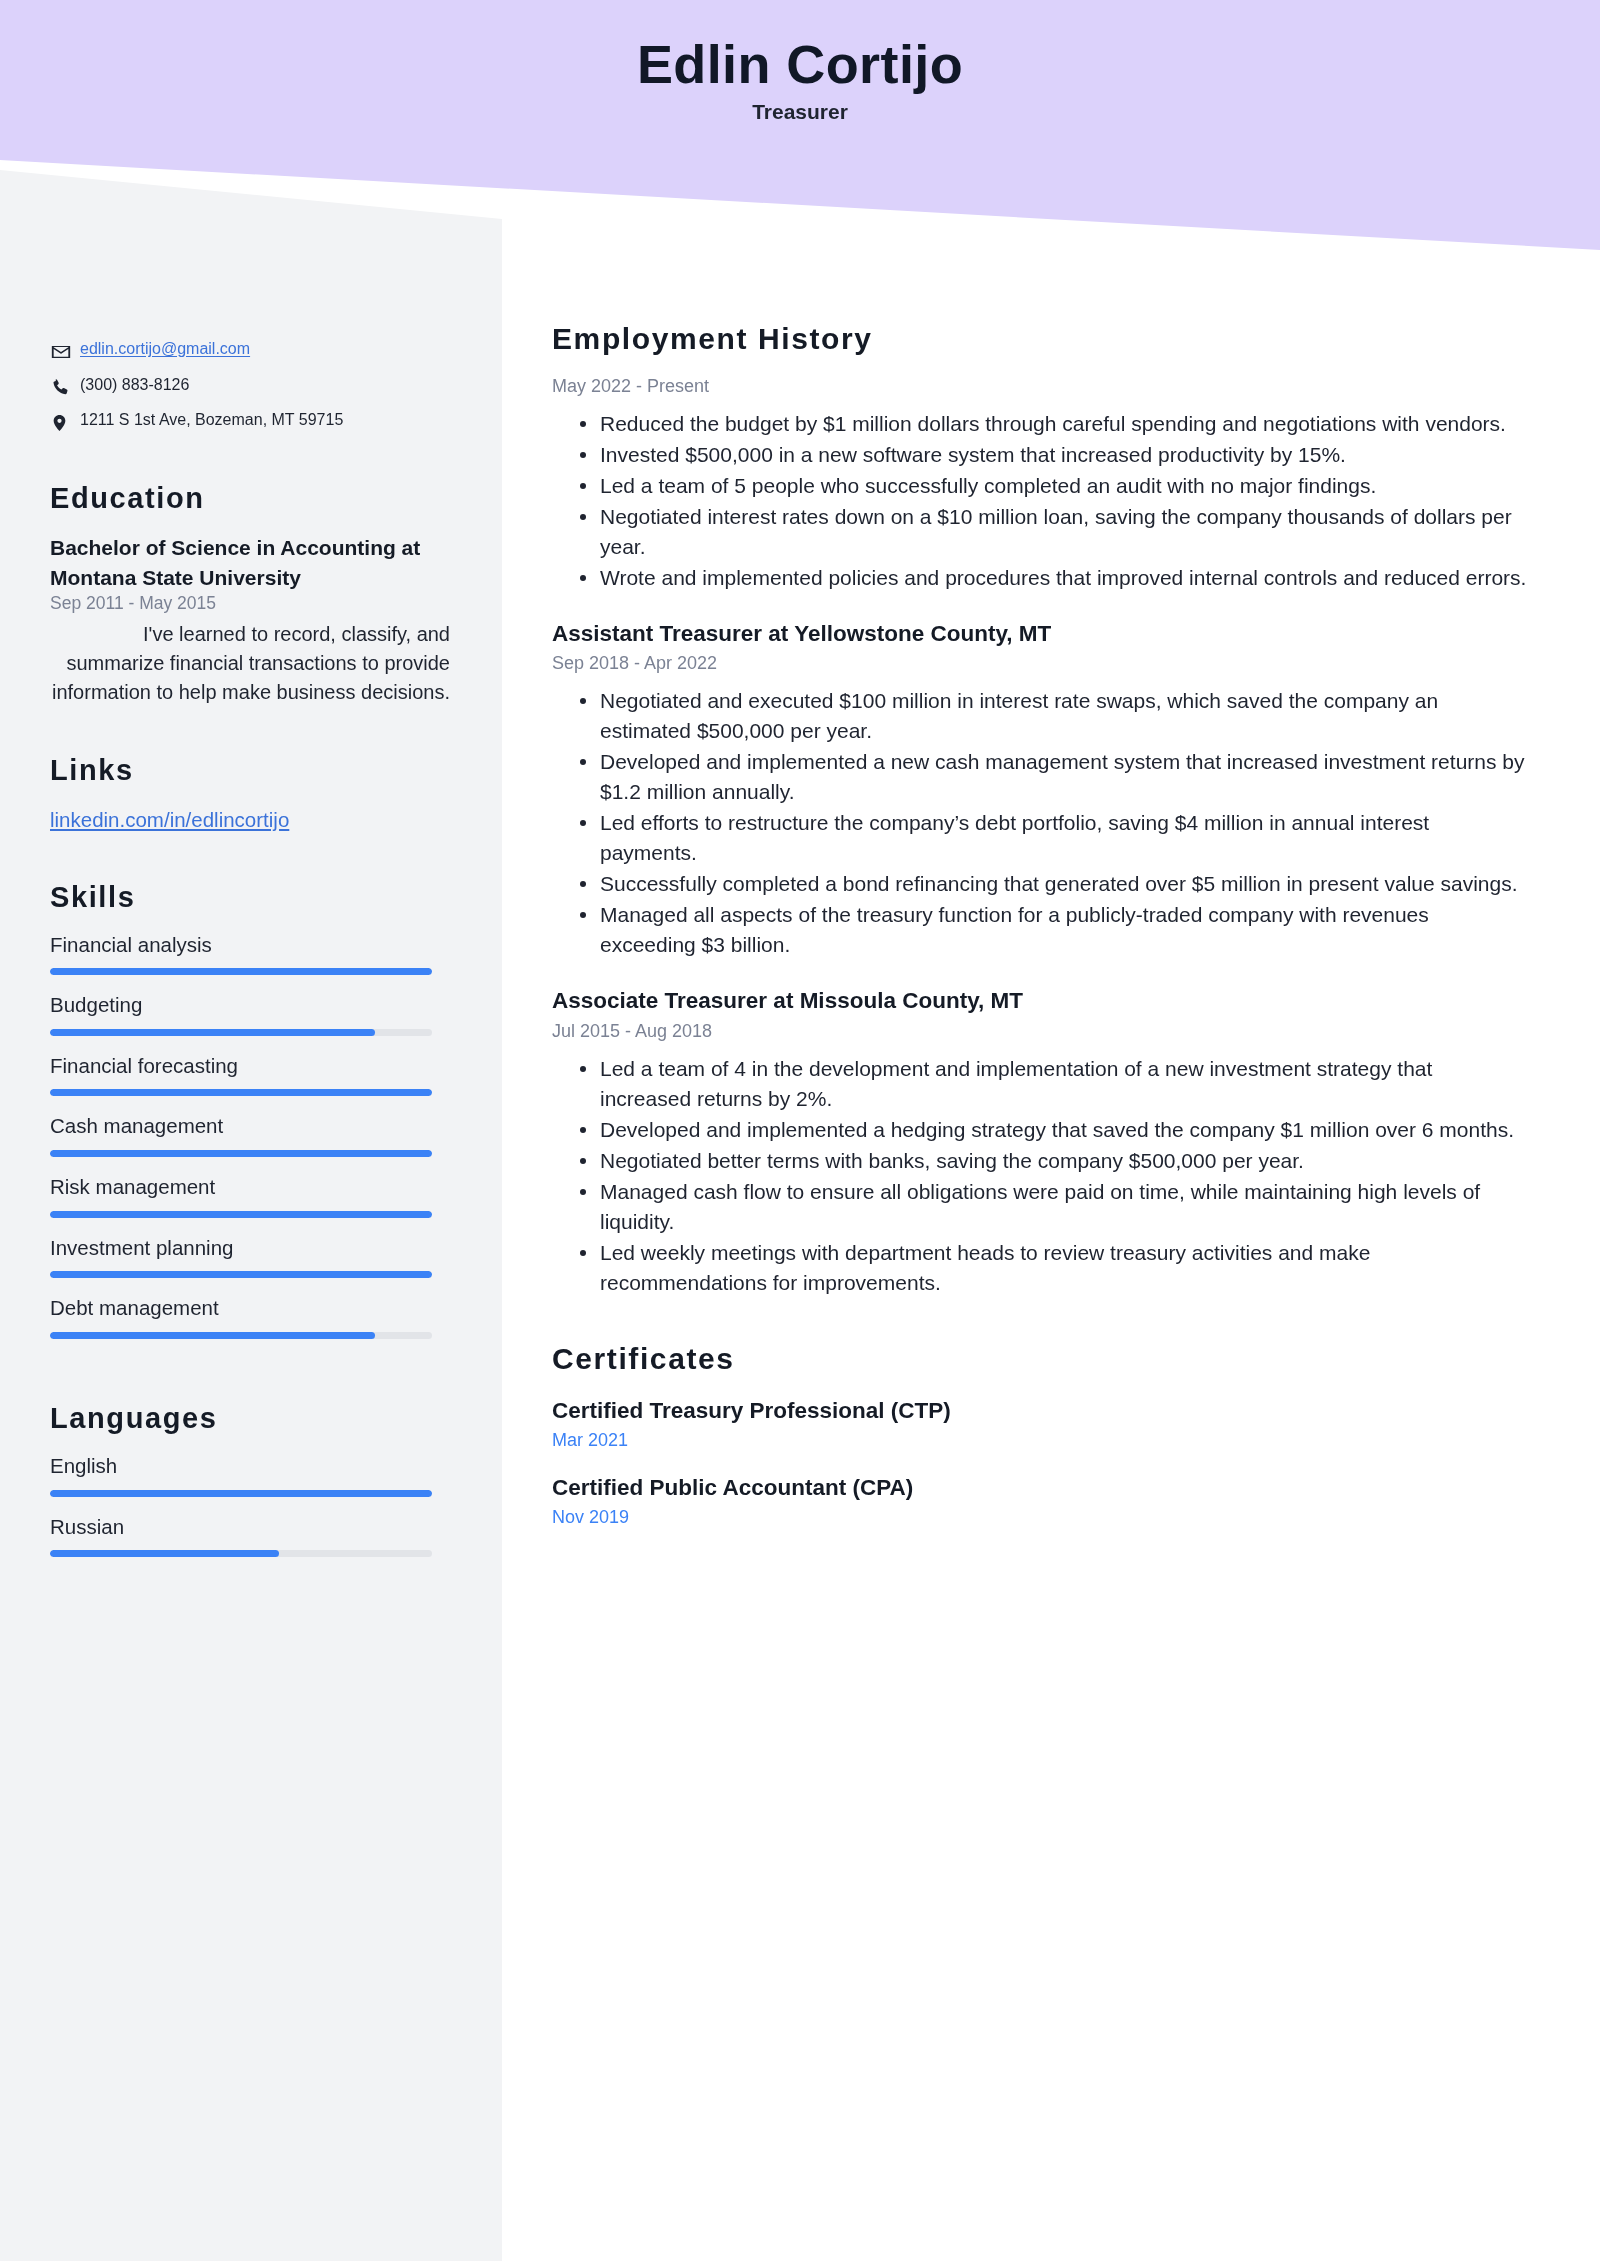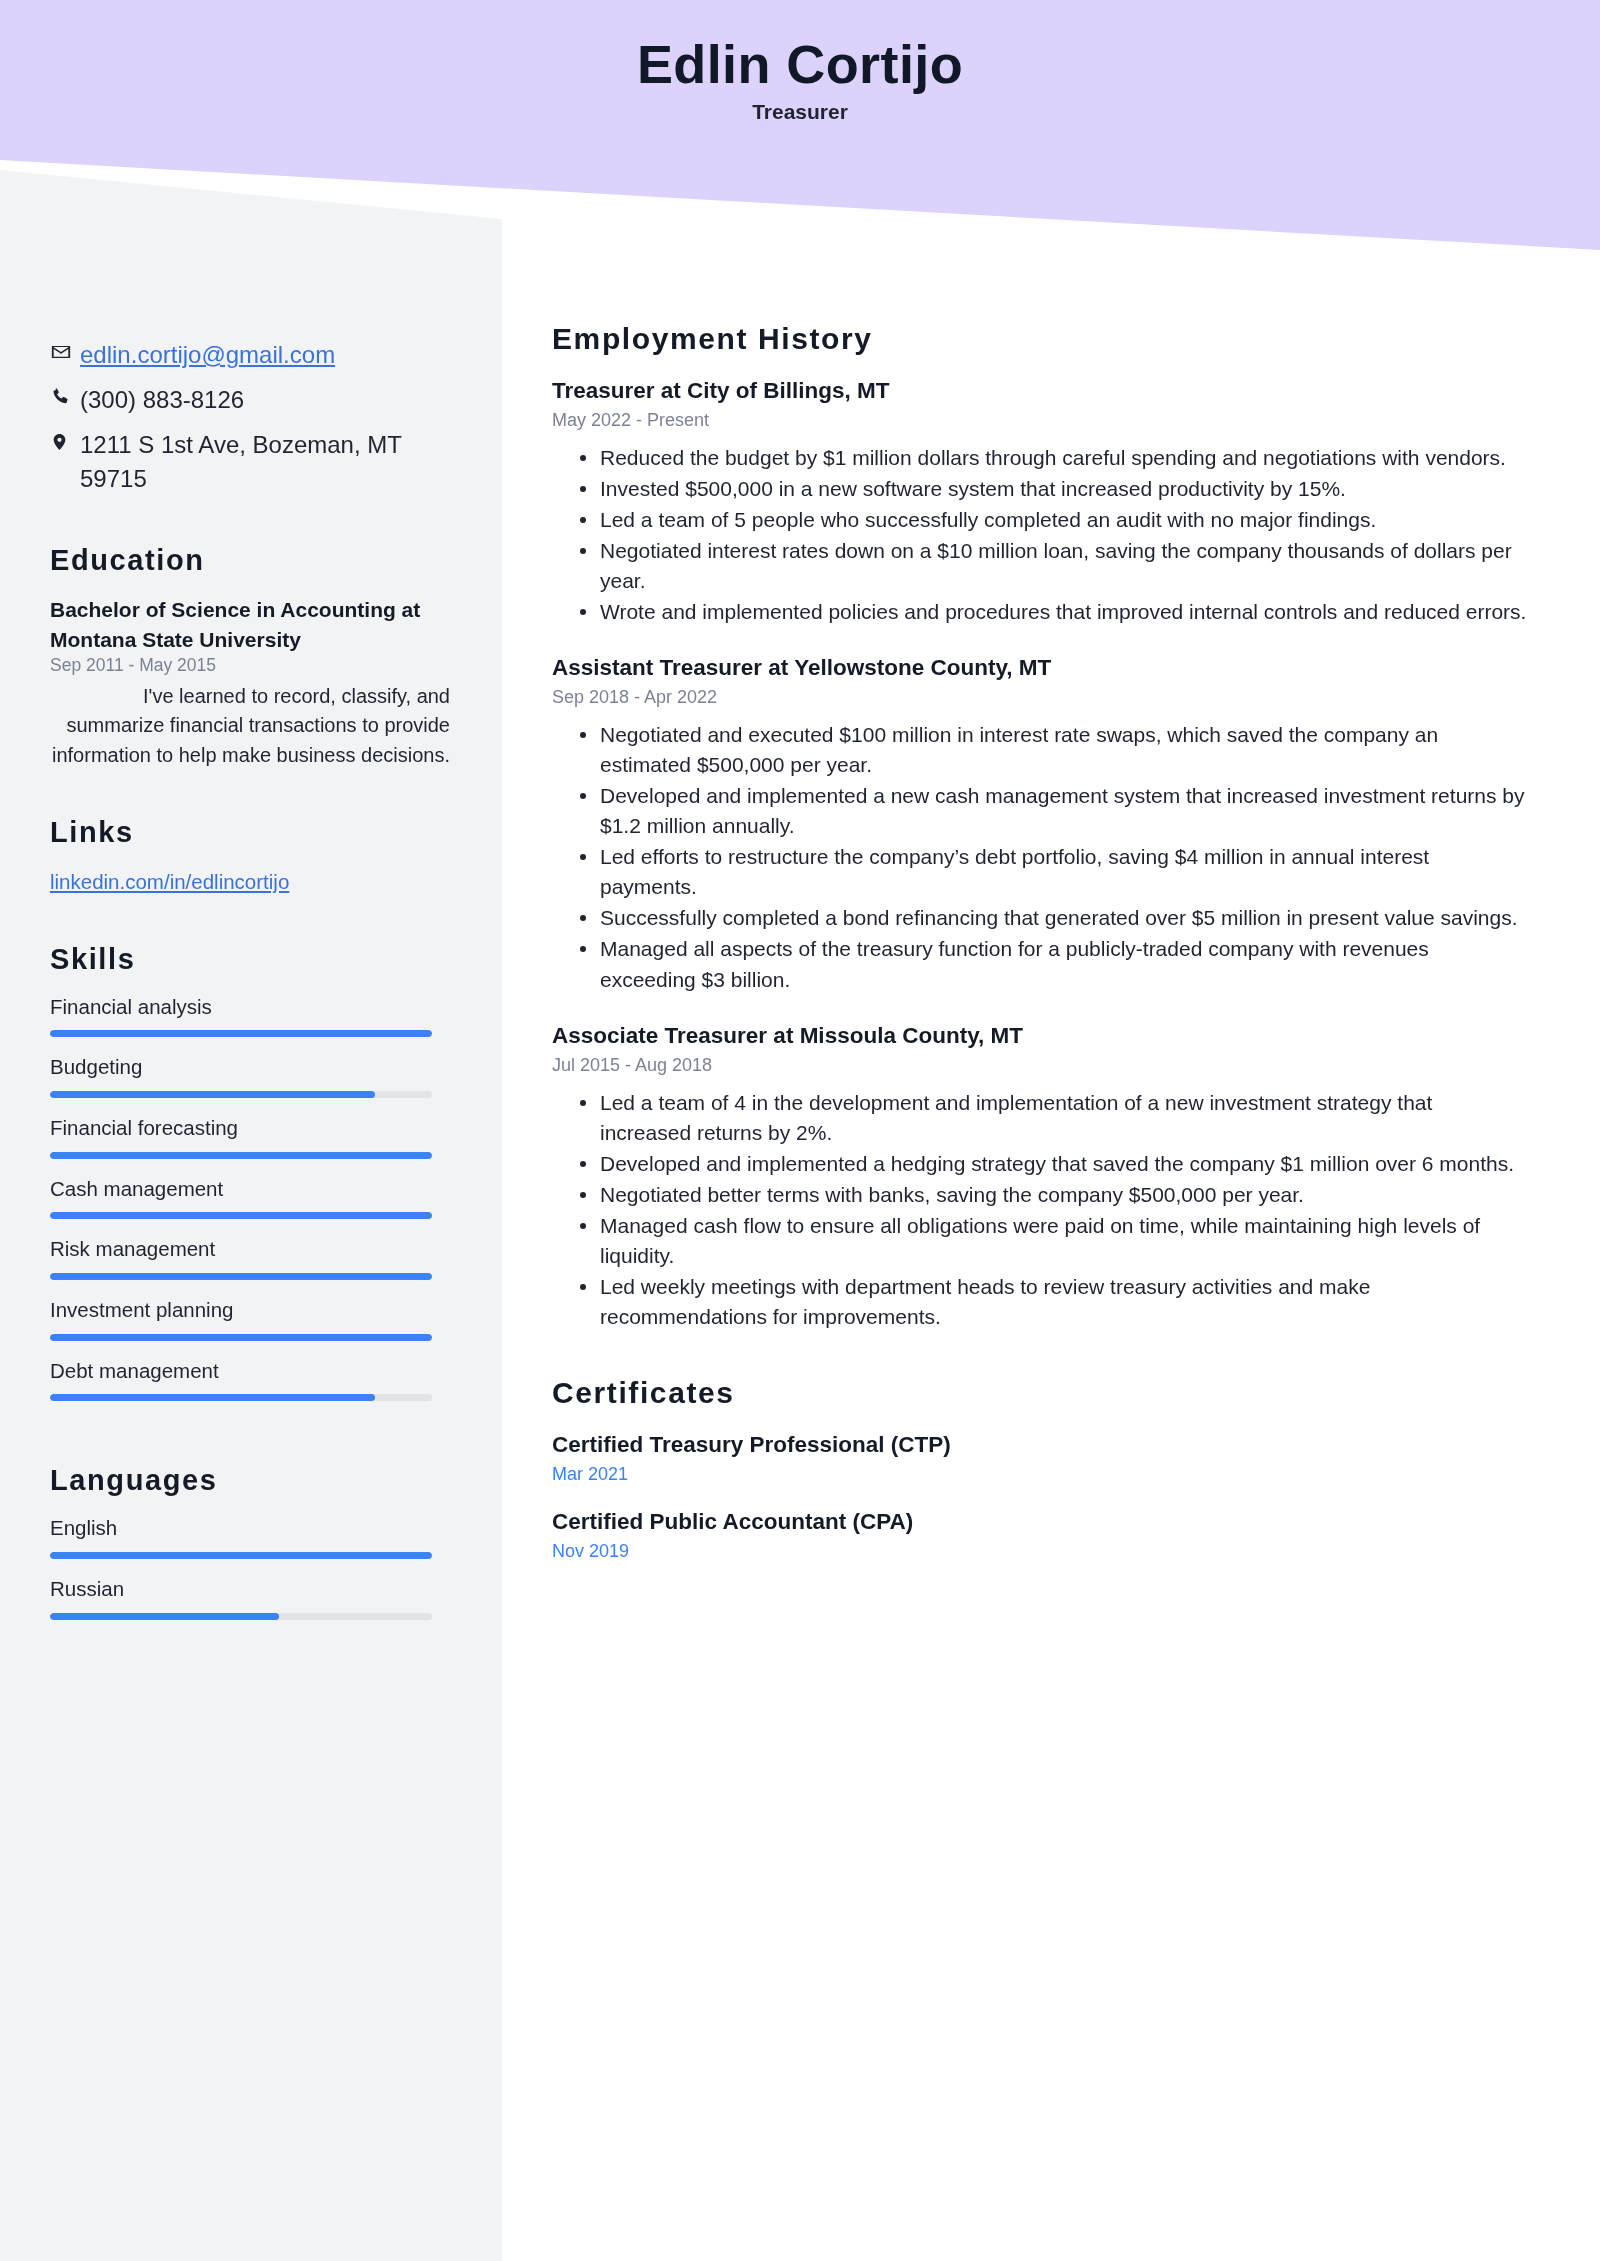--- a/index.html
+++ b/index.html
@@ -69,21 +69,21 @@
     width: 400px;
     z-index: 4;
     padding-top: 168px;
   }
 
   .contact-list { margin-bottom: 48px; }
   .contact-row {
     display: flex;
     align-items: flex-start;
     margin-bottom: 11px;
-    font-size: 24px;
+    font-size: 16px;
     color: #1f2430;
     line-height: 1.42;
   }
   .contact-ico {
     width: 30px;
     min-width: 30px;
     padding-top: 3px;
     color: #1f2430;
     display: flex;
     justify-content: flex-start;
@@ -361,21 +361,20 @@
     </div>
 
   </div>
 
   <div class="main">
 
     <div>
       <div class="main-h">Employment History</div>
       <div id="jobs-list">
           <div class="job">
-            <div class="job-head">Treasurer at City of Billings, MT</div>
             <div class="job-date">May 2022 - Present</div>
             <ul>
               <li>Reduced the budget by $1 million dollars through careful spending and negotiations with vendors.</li>
               <li>Invested $500,000 in a new software system that increased productivity by 15%.</li>
               <li>Led a team of 5 people who successfully completed an audit with no major findings.</li>
               <li>Negotiated interest rates down on a $10 million loan, saving the company thousands of dollars per year.</li>
               <li>Wrote and implemented policies and procedures that improved internal controls and reduced errors.</li>
             </ul>
           </div>
           <div class="job">

